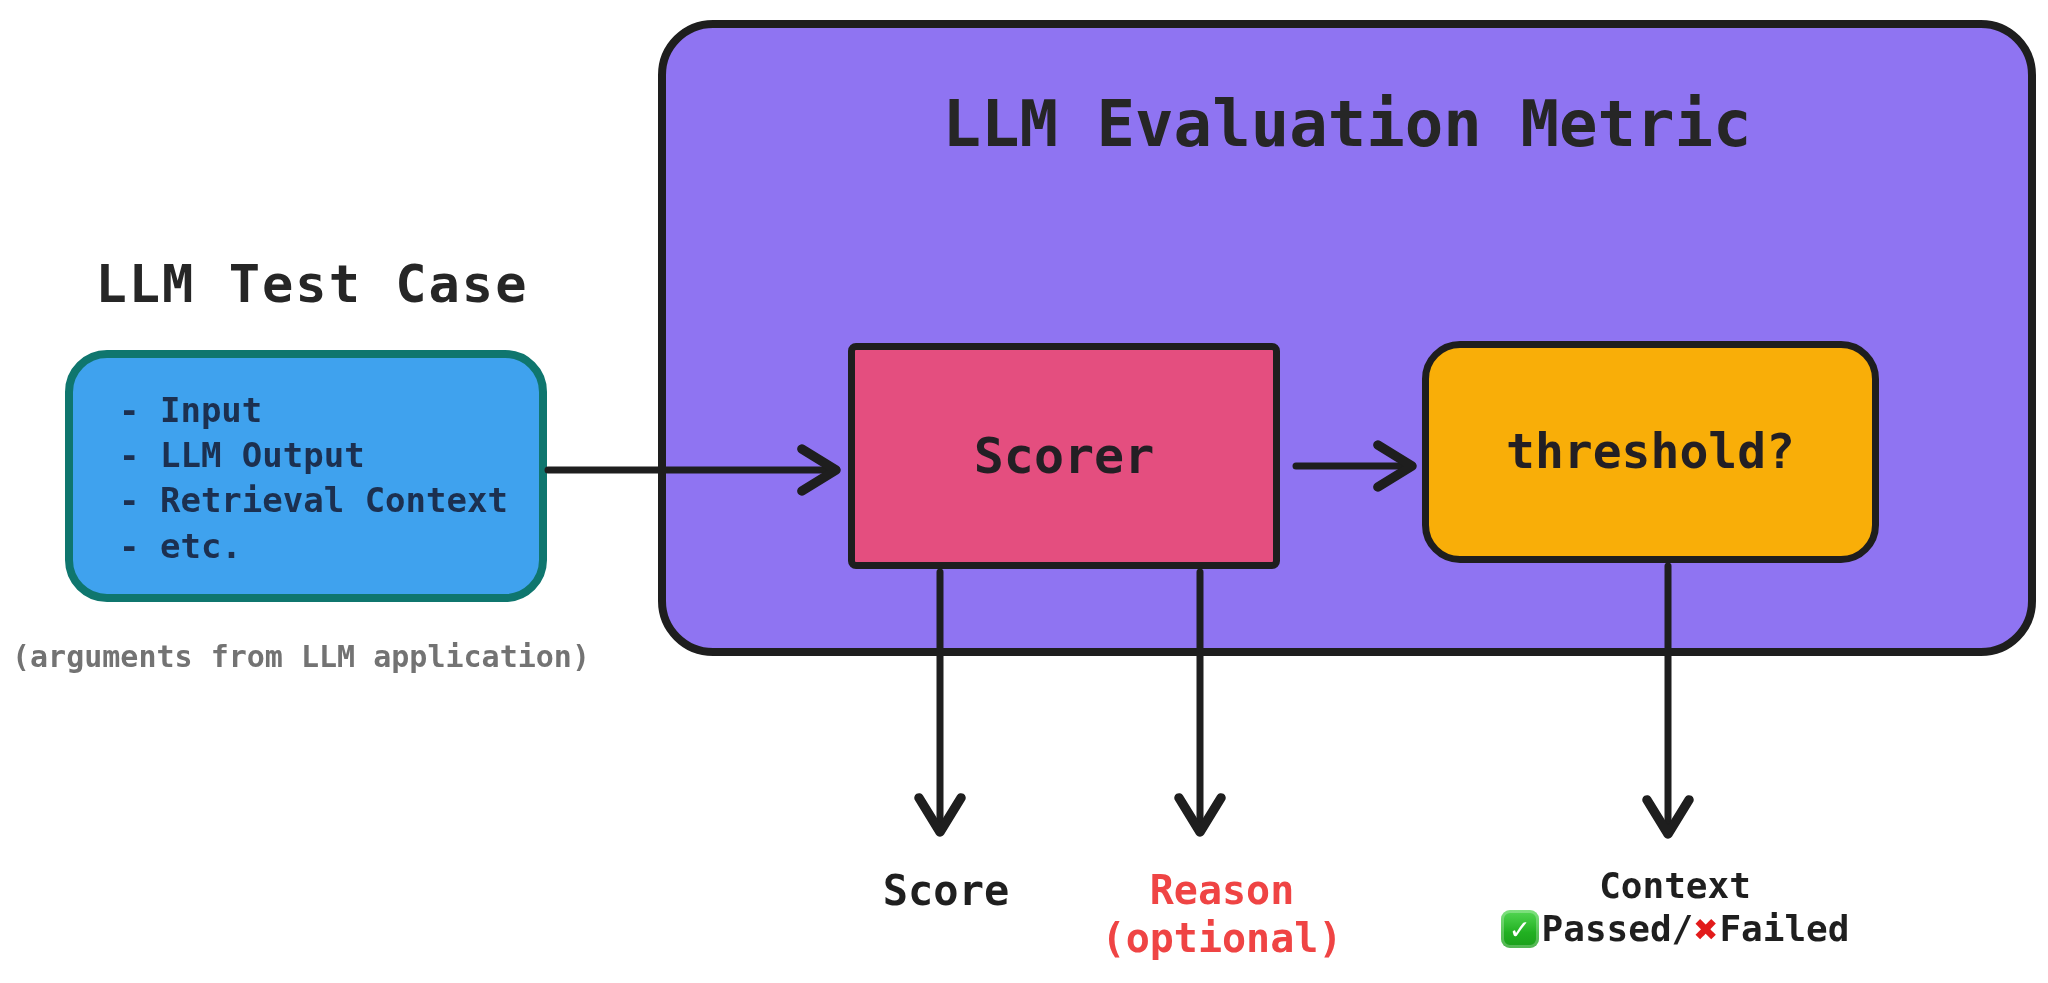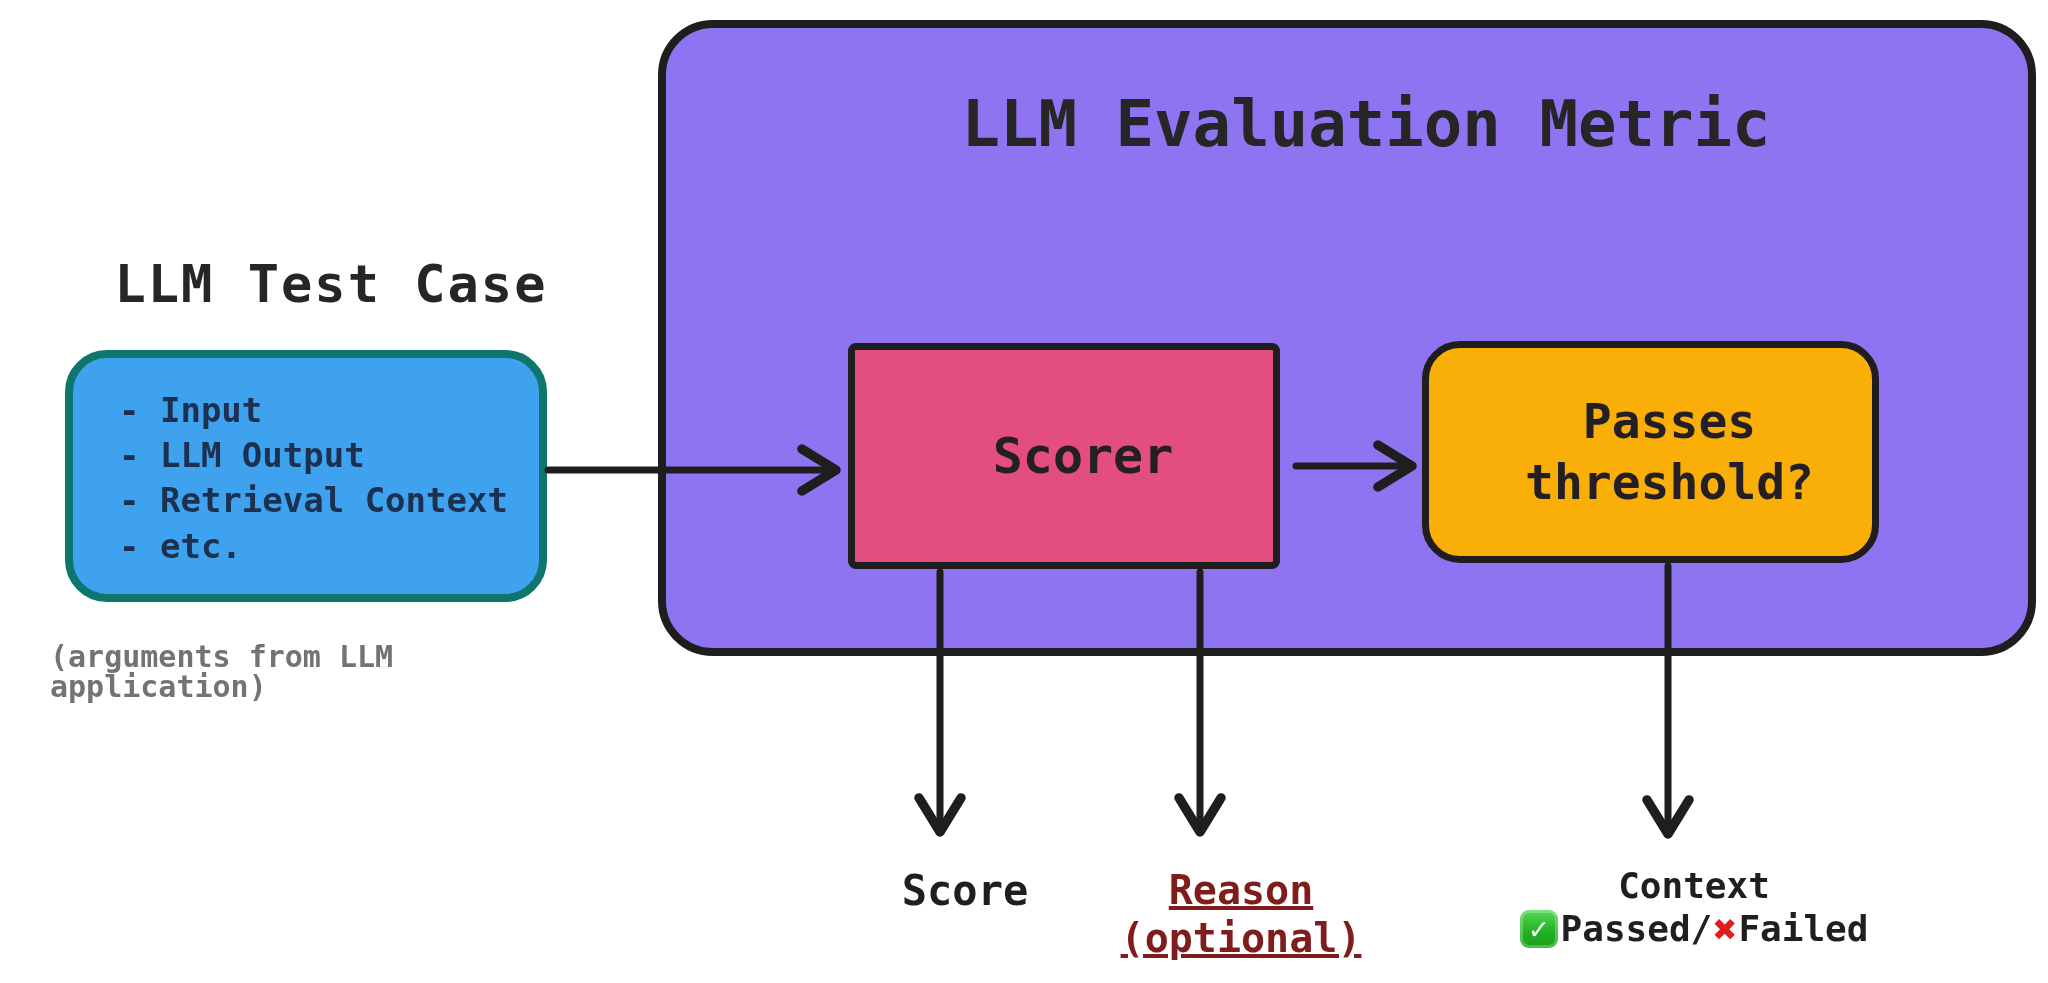--- a/index.html
+++ b/index.html
@@ -6,21 +6,21 @@
   html, body { background: #ffffff; }
   #canvas {
     position: relative;
     width: 2048px;
     height: 983px;
     background: #ffffff;
     font-family: "DejaVu Sans Mono", "Liberation Mono", monospace;
     font-weight: bold;
     overflow: hidden;
   }
-  .abs { position: absolute; padding-left: 38px; }
+  .abs { position: absolute; }
 
   
   .test-case-title {
     left: 12px; top: 258px; width: 600px;
     text-align: center;
     font-size: 52px; line-height: 1;
     color: #262626;
     letter-spacing: 2px;
   }
   .test-case-box {
@@ -84,22 +84,21 @@
   .score-label {
     left: 746px; top: 866px; width: 400px;
     text-align: center;
     font-size: 42px; line-height: 1.2;
     color: #1F1F1F;
   }
   .reason-label {
     left: 1022px; top: 866px; width: 400px;
     text-align: center;
     font-size: 40px; line-height: 1.2;
-    color: #7f1d1d;
-    text-decoration: underline;
+    color: #ef4444;
   }
   .metric-label {
     left: 1470px; top: 864px; width: 410px;
     text-align: center;
     font-size: 36px; line-height: 1.2;
     color: #1F1F1F;
   }
   .metric-line2 {
     display: flex; align-items: center; justify-content: center;
     font-size: 36px;
@@ -138,21 +137,20 @@
   <div class="abs test-case-caption">(arguments from LLM application)</div>
 
   <div class="abs eval-box"></div>
   <div class="abs eval-title">LLM Evaluation Metric</div>
 
   <div class="abs scorer-box">
     <span>Scorer</span>
   </div>
 
   <div class="abs threshold-box">
-    <div>Passes</div>
     <div>threshold?</div>
   </div>
 
   <svg id="arrows" viewBox="0 0 2048 983" xmlns="http://www.w3.org/2000/svg">
     <defs>
       <marker id="arrowhead" viewBox="0 0 10 10" refX="8" refY="5" markerWidth="7.5" markerHeight="7.5" orient="auto-start-reverse">
         <polyline points="1.5,1 8,5 1.5,9" fill="none" stroke="#1E1E1E" stroke-width="1.8" stroke-linecap="round" stroke-linejoin="round"></polyline>
       </marker>
     </defs>
     <line x1="548" y1="470" x2="836" y2="470" stroke="#1E1E1E" stroke-width="7" stroke-linecap="round" marker-end="url(#arrowhead)"></line>

